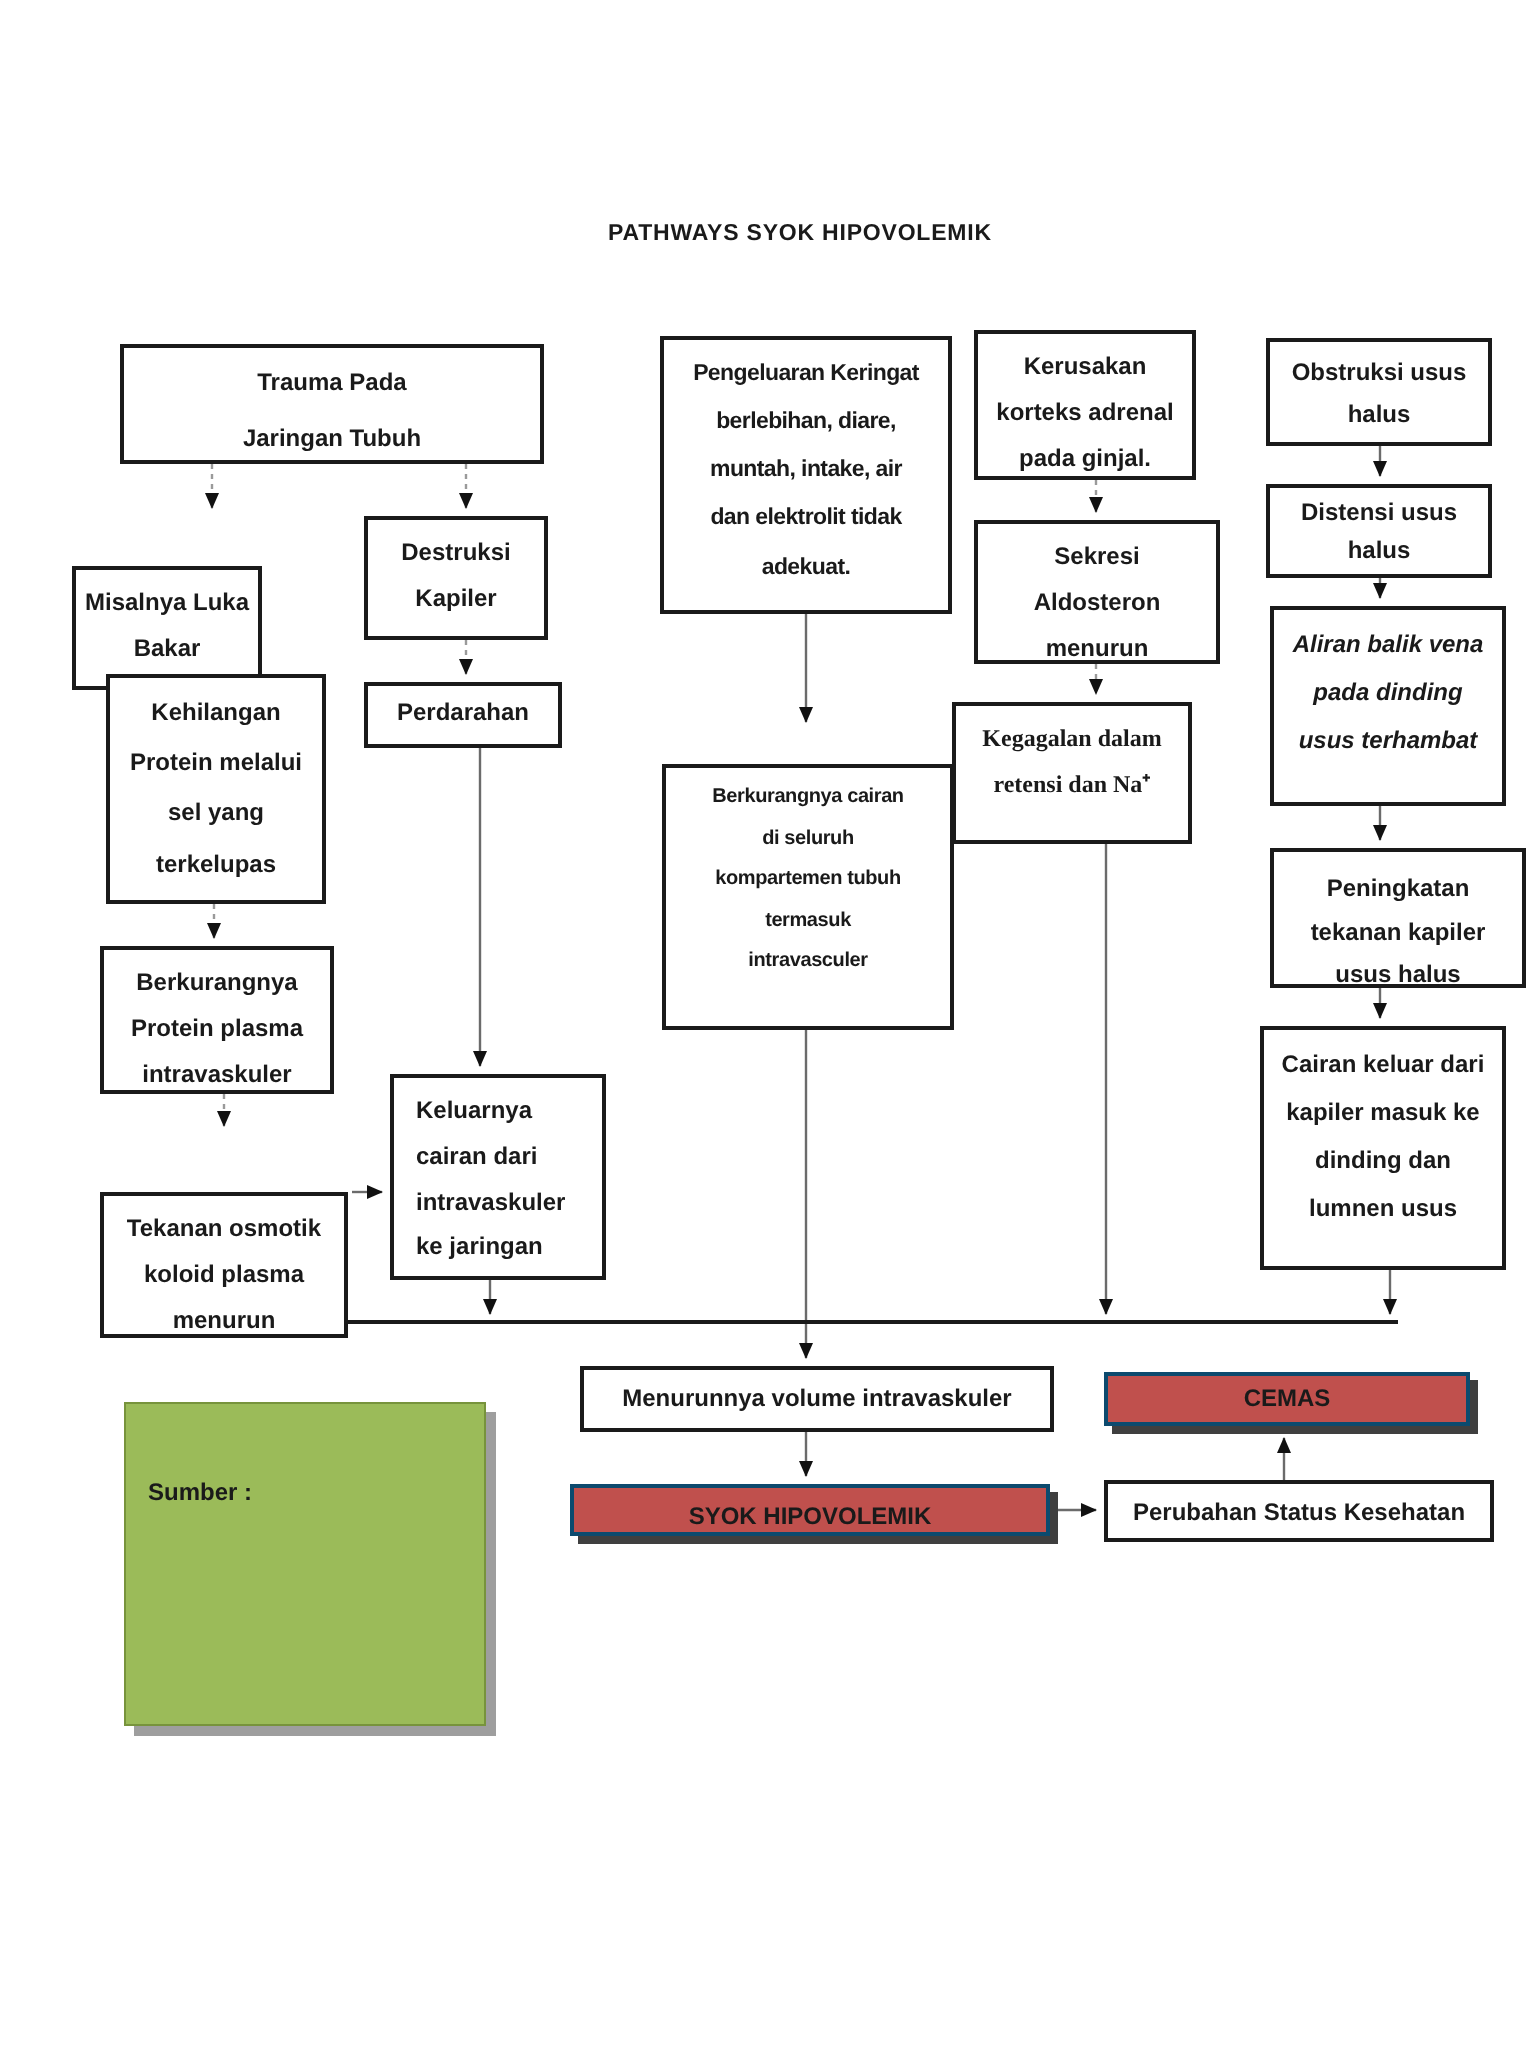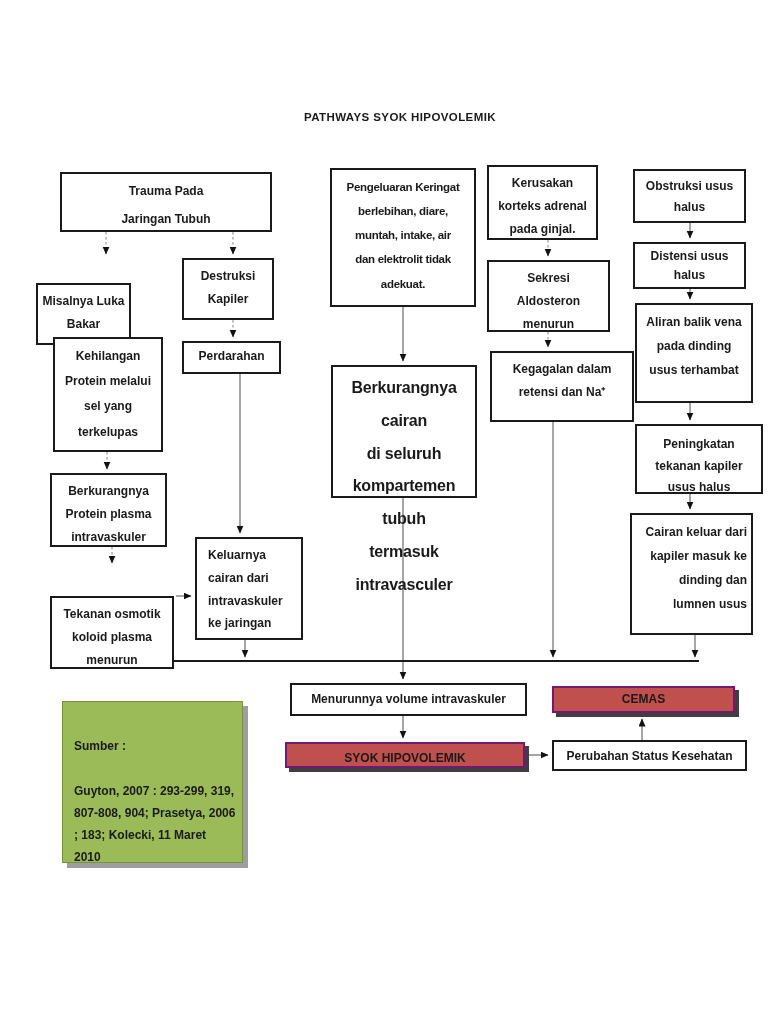--- a/index.html
+++ b/index.html
@@ -26,34 +26,34 @@
   
   .b-trauma{left:60px;top:172px;width:212px;height:60px;line-height:2.35;padding-top:3px;}
   .b-misalnya{left:36px;top:258px;width:95px;height:62px;margin-top:25px;}
   .b-destruksi{left:182px;top:258px;width:92px;height:62px;}
   .b-kehilangan{left:53px;top:337px;width:110px;height:115px;line-height:2.1;}
   .b-perdarahan{left:182px;top:341px;width:99px;height:33px;padding-top:6px;line-height:1.3;}
   .b-berkprotein{left:50px;top:473px;width:117px;height:74px;}
   .b-tekanan{left:50px;top:596px;width:124px;height:73px;}
   .b-keluarnya{left:195px;top:537px;width:108px;height:103px;text-align:left;padding-left:11px;}
   .b-pengeluaran{left:330px;top:168px;width:146px;height:139px;font-size:11.5px;letter-spacing:-.3px;line-height:2.1;}
-  .b-berkcairan{left:331px;top:365px;width:146px;height:133px;font-size:16px;letter-spacing:-.2px;line-height:2.05;}
+  .b-berkcairan{left:331px;top:382px;width:146px;height:133px;font-size:10px;letter-spacing:-.2px;line-height:2.05;}
   .b-kerusakan{left:487px;top:165px;width:111px;height:75px;}
   .b-sekresi{left:487px;top:260px;width:123px;height:72px;}
-  .b-kegagalan{left:490px;top:351px;width:144px;height:71px;}
+  .b-kegagalan{left:476px;top:351px;width:120px;height:71px;font-family:Liberation Serif, serif;}
   .b-obstruksi{left:633px;top:169px;width:113px;height:54px;line-height:1.75;}
   .b-distensi{left:633px;top:242px;width:113px;height:47px;line-height:1.55;padding-top:3px;}
-  .b-aliran{left:635px;top:303px;width:118px;height:100px;line-height:2.0;}
+  .b-aliran{left:635px;top:303px;width:118px;height:100px;line-height:2.0;font-style:italic;}
   .b-peningkatan{left:635px;top:424px;width:128px;height:70px;line-height:1.8;padding-top:8px;}
-  .b-cairankeluar{left:630px;top:513px;width:123px;height:122px;line-height:2.0;text-align:right;}
+  .b-cairankeluar{left:630px;top:513px;width:123px;height:122px;line-height:2.0;}
   .b-menurunnya{left:290px;top:683px;width:237px;height:33px;padding-top:6px;line-height:1.4;}
   .b-perubahan{left:552px;top:740px;width:195px;height:31px;padding-top:6px;line-height:1.4;}
   
   .alert{
-    background:#c0504d;border:2px solid #701a75;
+    background:#c0504d;border:2px solid #0c4a6e;
     box-shadow:4px 4px 0 #3f3f3f;
     overflow:hidden;
   }
   .b-cemas{left:552px;top:686px;width:183px;height:27px;padding-top:4px;line-height:1.3;}
   .b-syok{left:285px;top:742px;width:240px;height:26px;padding-top:7px;line-height:1.3;}
   
   .source{
     left:62px;top:701px;width:181px;height:162px;
     background:#9bbb59;border:1px solid #77933c;
     box-shadow:5px 5px 0 #9e9e9e;
@@ -159,18 +159,15 @@
 kapiler masuk ke
 dinding dan
 lumnen usus</div>
   <div class="box b-menurunnya">Menurunnya volume intravaskuler</div>
   <div class="box alert b-cemas">CEMAS</div>
   <div class="box alert b-syok">SYOK HIPOVOLEMIK</div>
   <div class="box b-perubahan">Perubahan Status Kesehatan</div>
 
   <div class="box source">
     <span class="src-head">Sumber :</span>
-    <span class="src-cite">Guyton, 2007 : 293-299, 319,
-807-808, 904; Prasetya, 2006
-; 183; Kolecki, 11 Maret 2010</span>
   </div>
 
 </div>
 
 </body></html>

